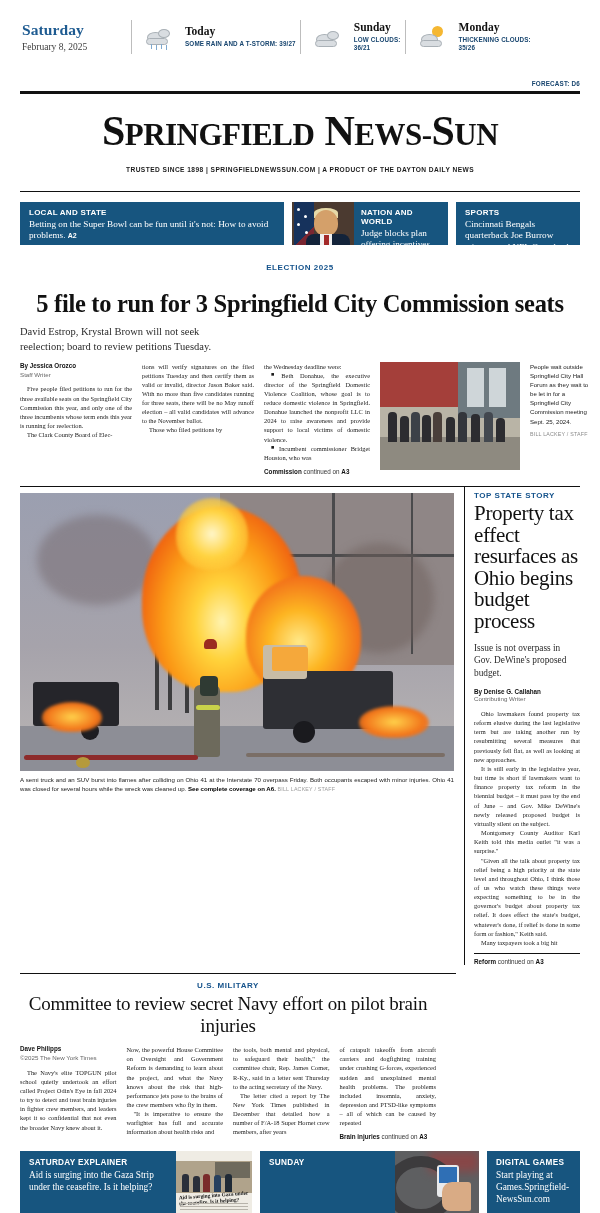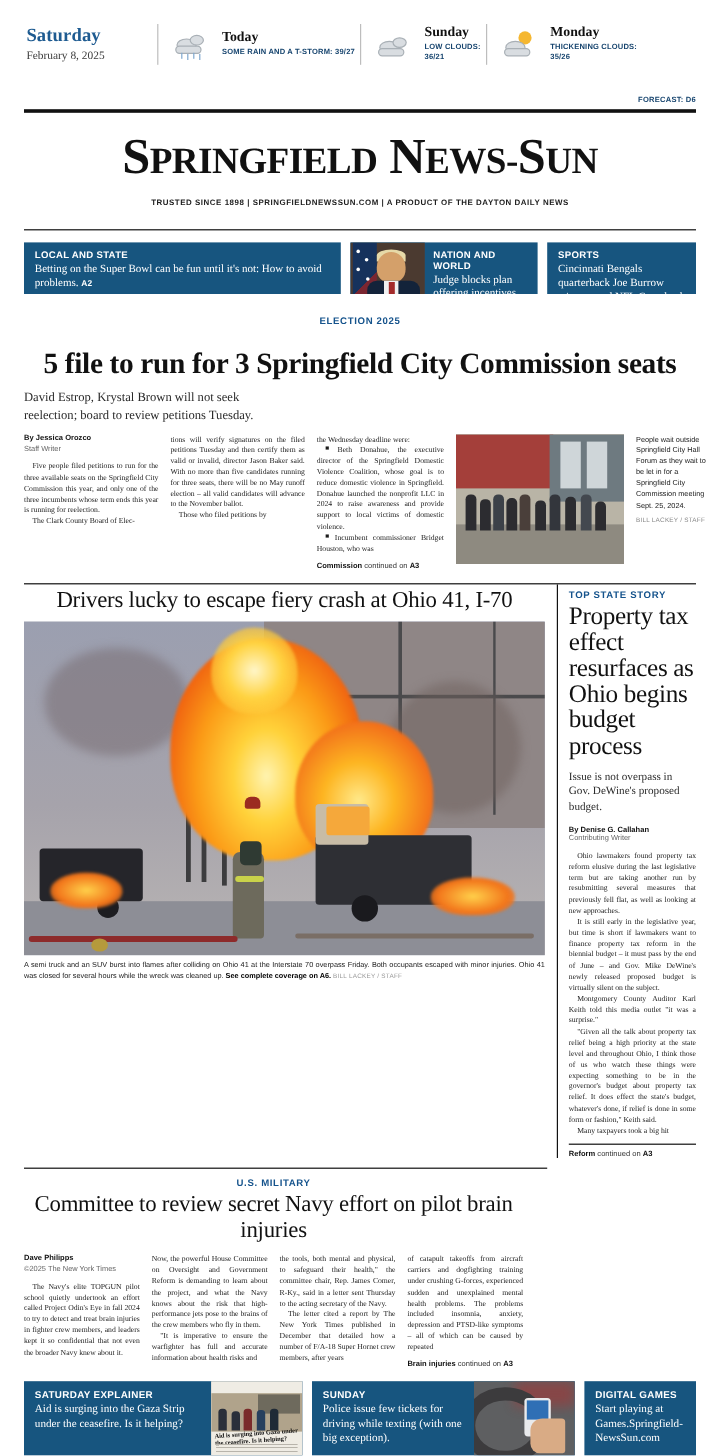--- a/index.html
+++ b/index.html
@@ -406,21 +406,20 @@
       <div class="cap-right">
         <span>People wait outside Springfield City Hall Forum as they wait to be let in for a Springfield City Commission meeting Sept. 25, 2024.</span>
         <div class="cap-credit">BILL LACKEY / STAFF</div>
       </div>
     </div>
   </div>
   <div class="rule-sec"></div>
 
   <div class="mid">
     <div class="mid-left">
-      <div class="hl-local">Drivers lucky to escape fiery crash at Ohio 41, I-70</div>
 
       <div class="fire-photo">
         <div class="f-sky"></div>
         <div class="f-wall"></div>
         <div class="f-beam" style="left:72%;top:0;width:3px;height:58%"></div>
         <div class="f-beam" style="left:46%;top:22%;width:54%;height:3px"></div>
         <div class="f-beam" style="left:90%;top:0;width:2px;height:58%"></div>
         <div class="f-smoke" style="left:4%;top:8%;width:120px;height:90px"></div>
         <div class="f-smoke" style="left:70%;top:18%;width:110px;height:110px;background:rgba(110,95,92,.5)"></div>
         <div class="f-pole" style="left:31%;top:28%;height:50%"></div>
@@ -522,21 +521,20 @@
           <span>Aid is surging into Gaza under</span>
           <span>the ceasefire. Is it helping?</span>
         </div>
         <div class="gz-lines"></div>
       </div>
     </div>
 
     <div class="promo p-sun">
       <div class="promo-body" style="flex:1 1 auto">
         <div class="promo-kicker">SUNDAY</div>
-        <div class="promo-text">Police issue few tickets for driving while texting (with one big exception).</div>
       </div>
       <div class="promo-thumb t-phone">
         <div class="ph-blur"></div>
         <div class="ph-wheel"></div>
         <div class="ph-phone"></div>
         <div class="ph-scr"></div>
         <div class="ph-hand"></div>
       </div>
     </div>
 

